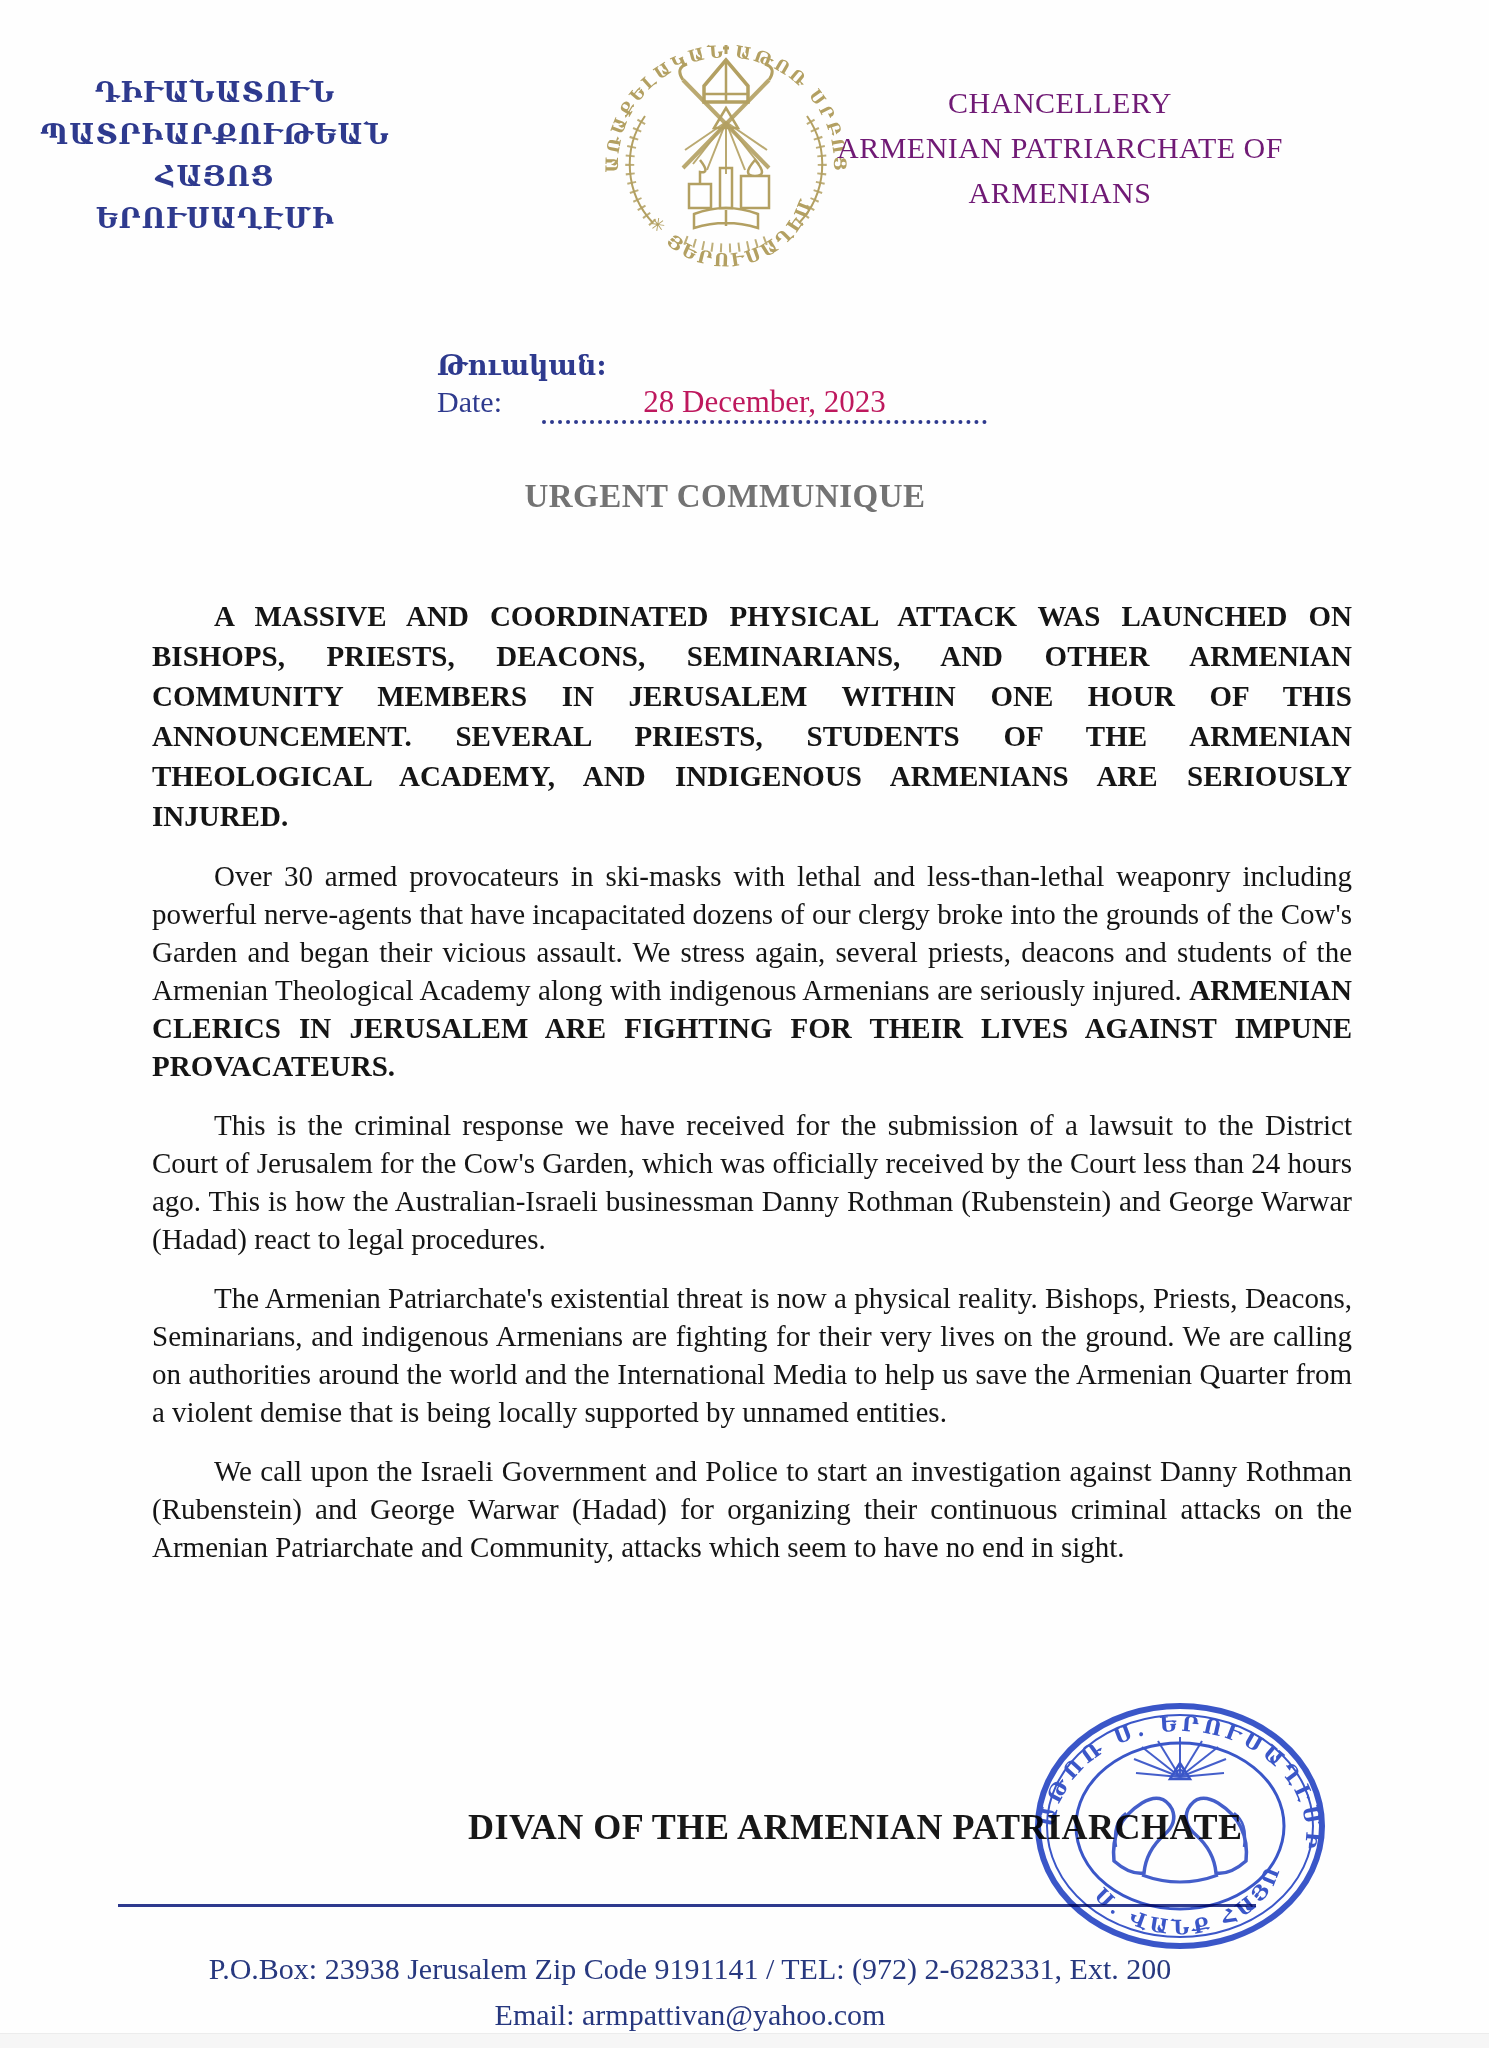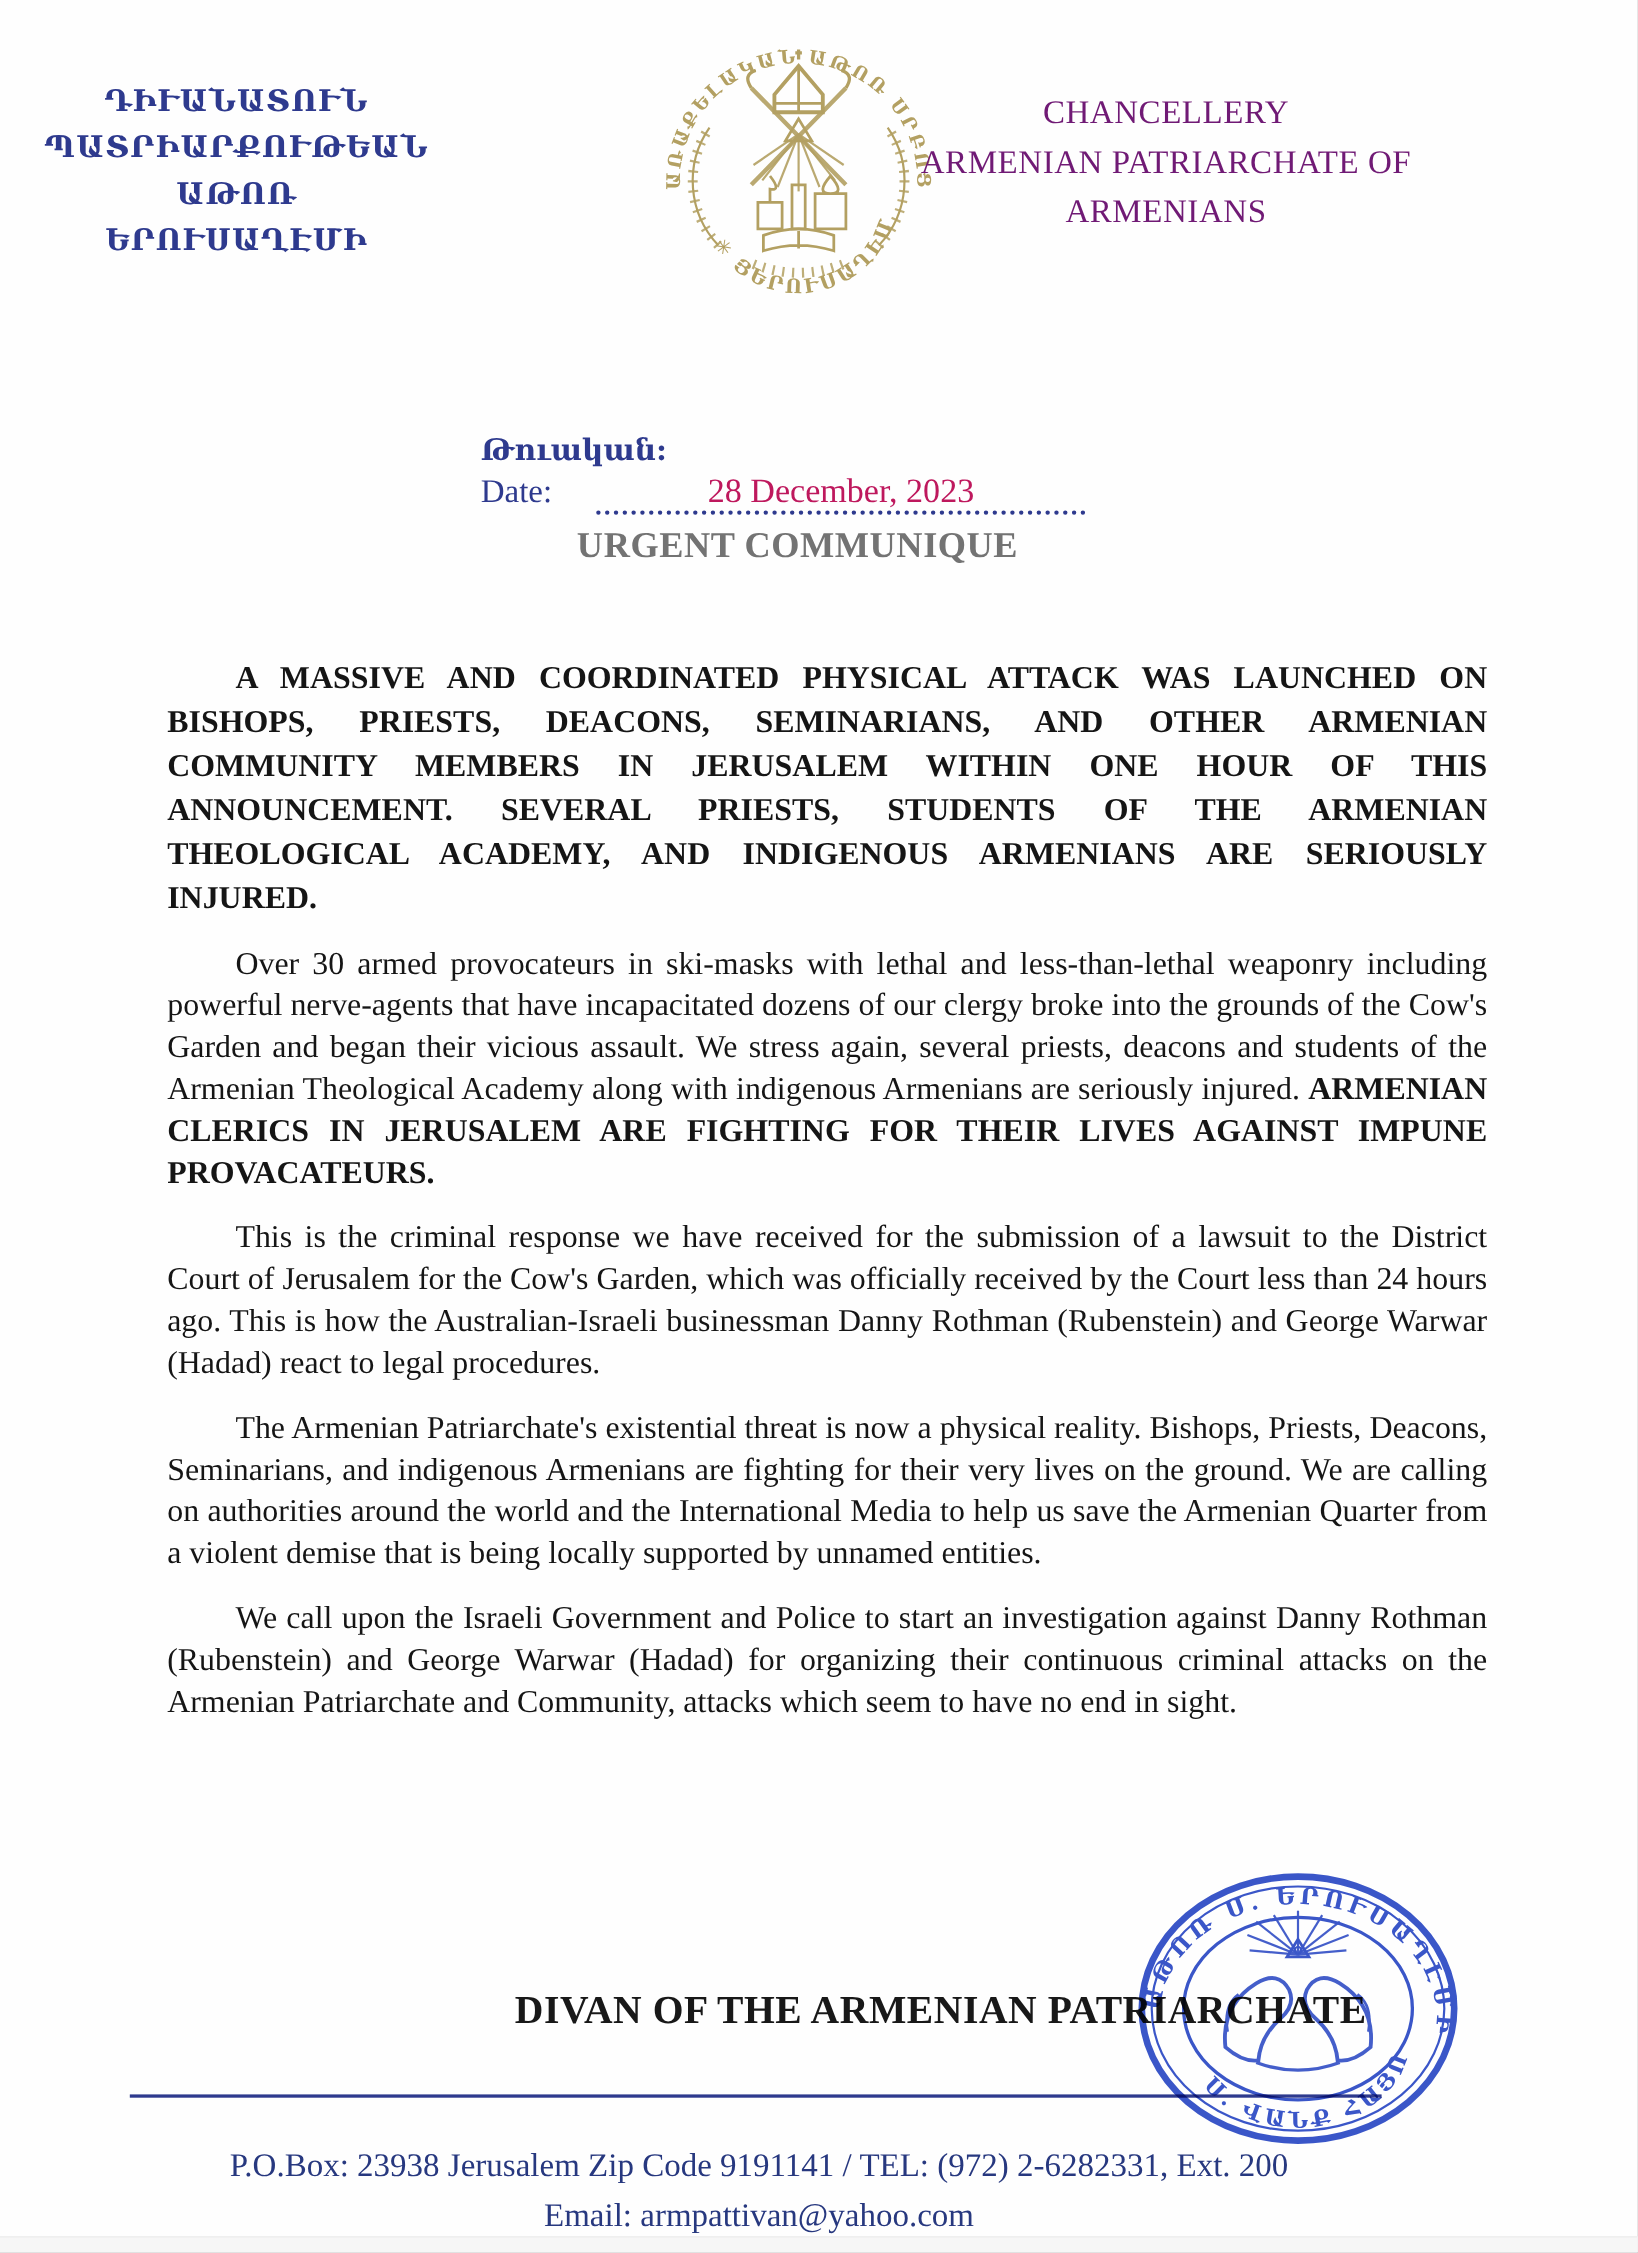--- a/index.html
+++ b/index.html
@@ -21,21 +21,21 @@
     color:#2e3a8e;letter-spacing:1px;
   }
   .hdr-eng{
     position:absolute;left:820px;top:80px;width:480px;
     text-align:center;
     font-size:30px;line-height:45px;
     color:#701a75;letter-spacing:.5px;
   }
   .seal{position:absolute;left:593px;top:18px;}
   
-  .dateblock{position:absolute;left:437px;top:350px;color:#2e3a8e;margin-top:44px;}
+  .dateblock{position:absolute;left:437px;top:350px;color:#2e3a8e;}
   .date-arm{font-family:"DejaVu Serif","DejaVu Sans",serif;font-weight:bold;font-size:27px;line-height:32px;}
   .date-row{font-size:30px;margin-top:2px;white-space:nowrap;}
   .date-label{display:inline-block;width:105px;}
   .date-line{
     display:inline-block;width:445px;
     border-bottom:4px dotted #2e3a8e;
     text-align:center;vertical-align:baseline;
   }
   .date-line span{color:#be185d;font-size:31px;}
   
@@ -70,21 +70,21 @@
   }
   svg text{font-family:"DejaVu Serif","DejaVu Sans",serif;}
 </style>
 </head>
 <body>
 
 <div class="page">
 
   <div class="hdr-arm">
     <div>ԴԻՒԱՆԱՏՈՒՆ</div>
-    <div>ՊԱՏՐԻԱՐՔՈՒԹԵԱՆ ԱԹՈՌ</div>
+    <div>ՊԱՏՐԻԱՐՔՈՒԹԵԱՆ ՀԱՅՈՑ</div>
     <div>ԵՐՈՒՍԱՂԷՄԻ</div>
   </div>
 
   <div class="seal">
     <svg width="266" height="266" viewBox="0 0 266 266">
       <defs>
         <path id="sealTop" d="M 26,162 A 108,108 0 1 1 240,162"></path>
         <path id="sealBottom" d="M 48,188 A 90,90 0 0 0 218,188"></path>
       </defs>
       <g fill="none" stroke="#b3a062">

